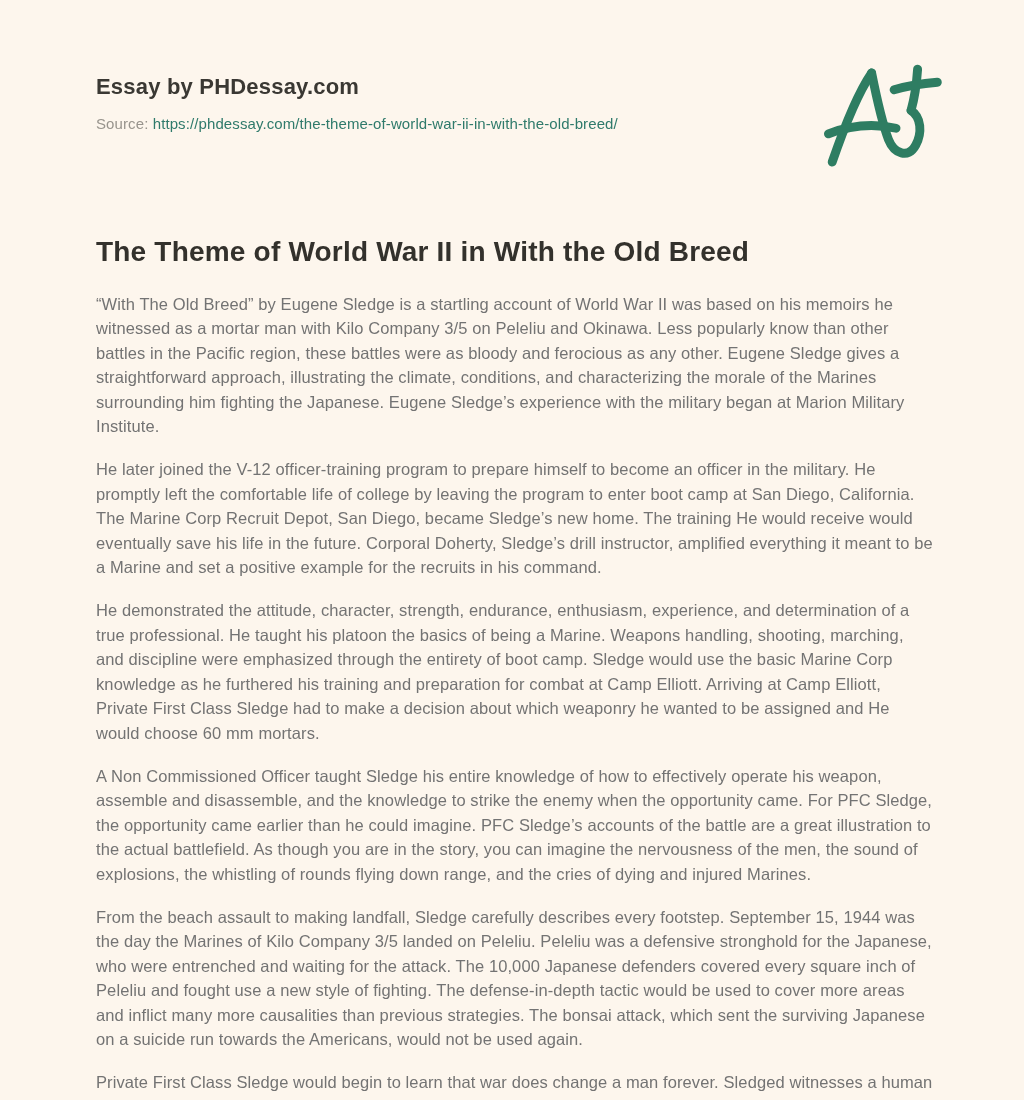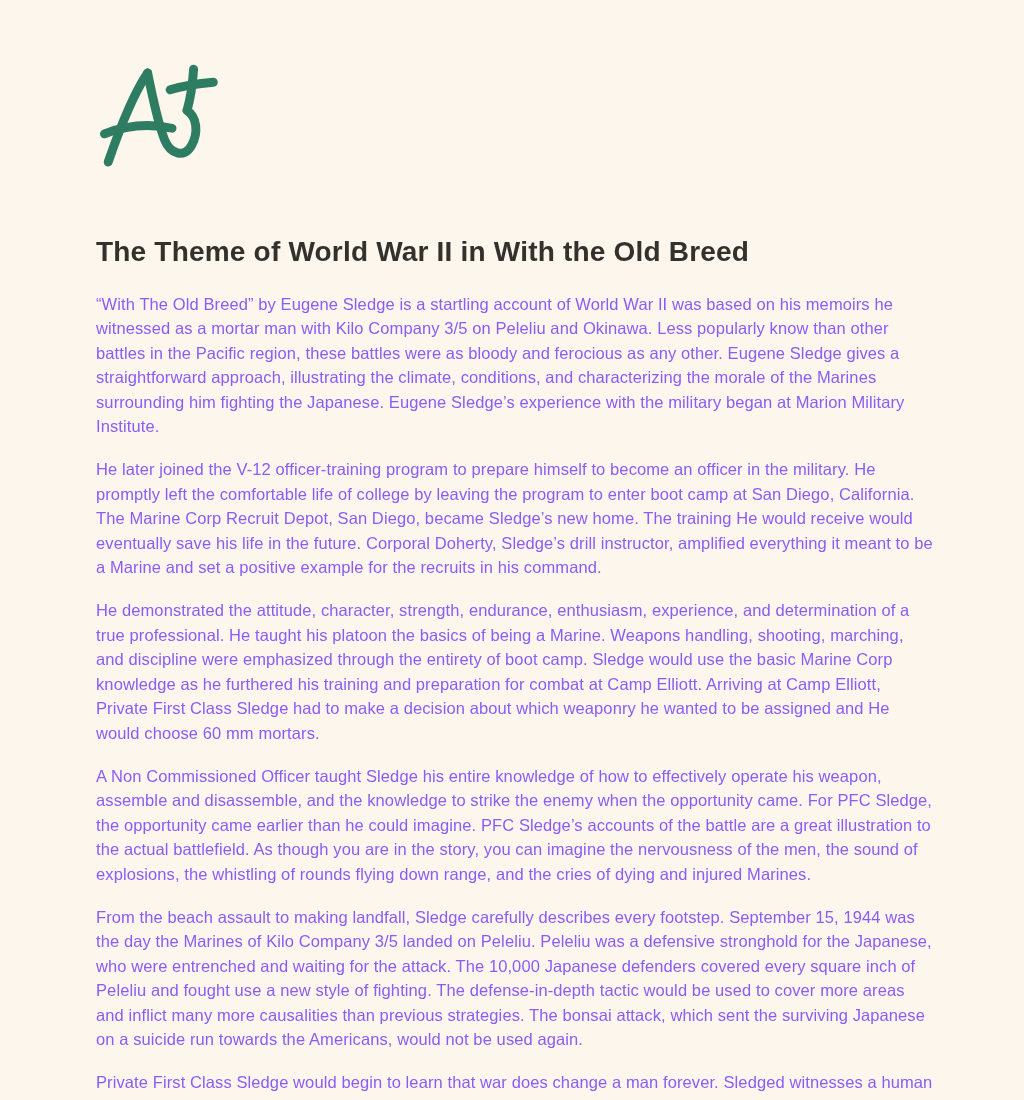--- a/index.html
+++ b/index.html
@@ -52,30 +52,37 @@
     font-size: 28px;
     font-weight: 700;
     color: #33312C;
     letter-spacing: 0.2px;
   }
   .essay-body p {
     width: 838px;
     margin: 16px 0 19px 0;
     font-size: 16.5px;
     line-height: 24.4px;
-    color: #8b5cf6;
+    color: #737373;
     letter-spacing: 0.1px;
   }
 </style>
 </head>
 <body>
 
 <div class="page">
 
   <div class="header-row">
+    <div class="header-left">
+      <h1 class="brand">Essay by PHDessay.com</h1>
+      <div class="source-line">
+        <span class="source-label">Source:</span>
+        <a class="source-link">https://phdessay.com/the-theme-of-world-war-ii-in-with-the-old-breed/</a>
+      </div>
+    </div>
     <div class="logo">
       <svg width="122" height="106" viewBox="0 0 130 112" fill="none" xmlns="http://www.w3.org/2000/svg">
         <g stroke="#2E7D62" stroke-width="9.5" stroke-linecap="round" fill="none">
           <path d="M 13 104 C 26 66, 42 28, 55 9"></path>
           <path d="M 55 9 C 60 34, 66 62, 73 80 C 79 95, 94 101, 102 86 C 109 73, 108 56, 97 49"></path>
           <path d="M 9 74 C 32 65, 58 63, 81 68"></path>
           <path d="M 104 5 C 103 20, 101 35, 97 49"></path>
           <path d="M 79 27 C 96 22, 113 20, 125 19"></path>
         </g>
       </svg>

